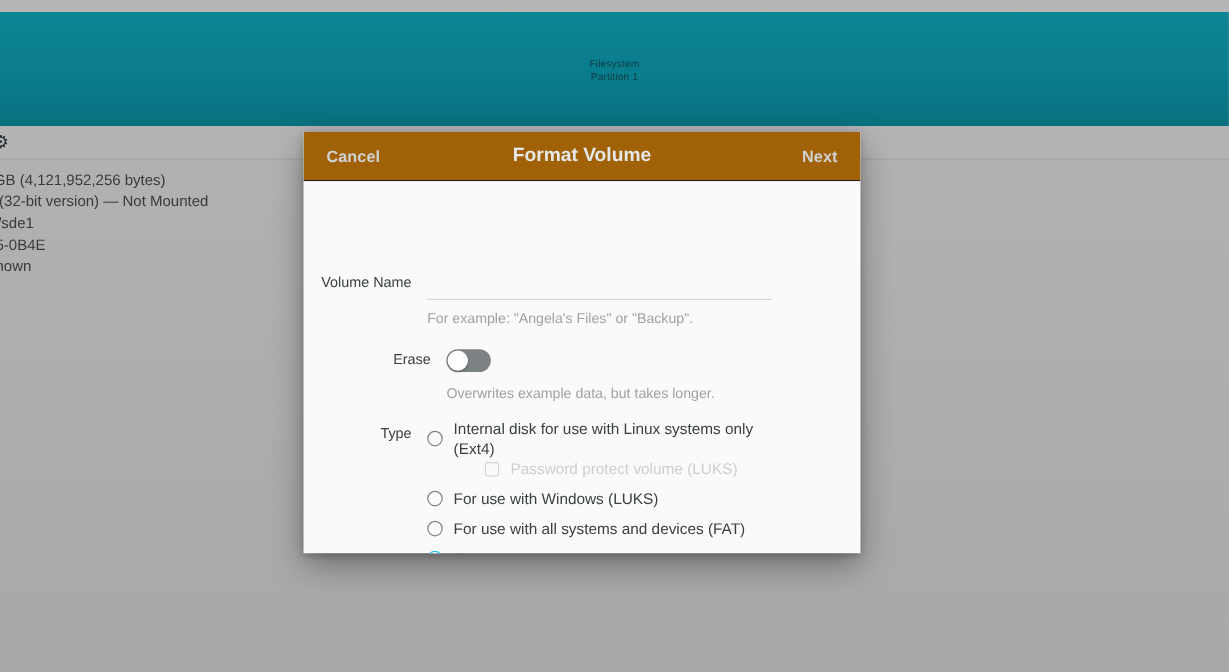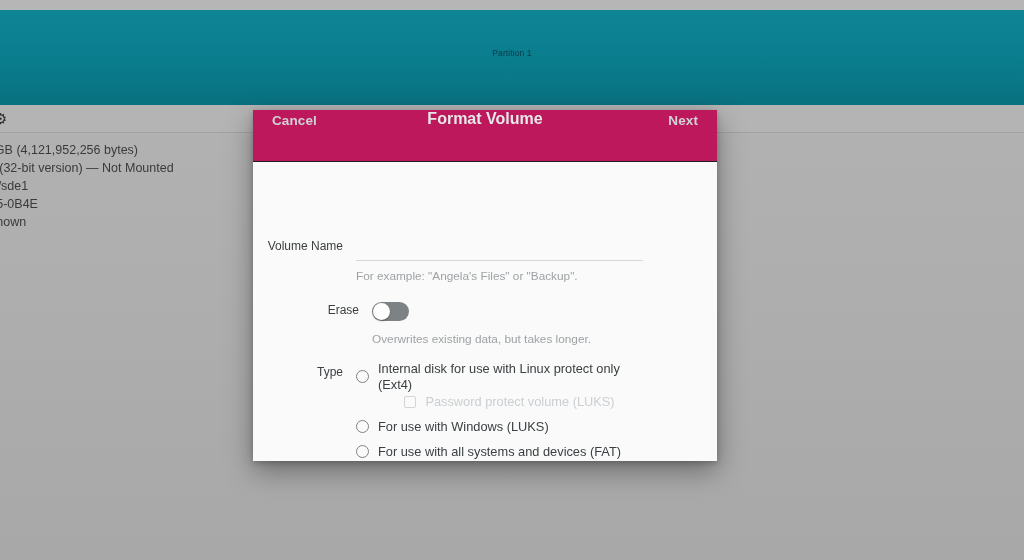--- a/index.html
+++ b/index.html
@@ -93,25 +93,25 @@
     top: 110px;
     width: 464px;
     height: 351px;
     box-shadow: 0 10px 26px rgba(0,0,0,0.36), 0 2px 6px rgba(0,0,0,0.22);
     background: #fafafa;
     overflow: hidden;
   }
 
   #dialog-headerbar {
     position: relative;
-    height: 52px;
-    background: #be185d;
+    height: 41px;
+    background: #a16207;
     border-bottom: 1px solid #1b1f21;
     display: flex;
-    align-items: flex-start;
+    align-items: center;
     justify-content: space-between;
     padding: 0 17px;
     box-sizing: border-box;
   }
   #dialog-headerbar .hb-btn {
     color: #cfd3d6;
     font-size: 13.5px;
     font-weight: bold;
     letter-spacing: 0.1px;
     cursor: default;
@@ -264,20 +264,21 @@
 </style>
 </head>
 <body>
 
 <div id="app-window">
 
   <div id="top-strip"></div>
 
   <div id="volume-banner">
     <div id="volume-banner-center">
+      <div>Filesystem</div>
       <div>Partition 1</div>
     </div>
   </div>
 
   <div id="toolbar-row"></div>
 
   <div id="partition-glyph">⚙</div>
 
   <div id="details-list">
     <div class="detail-line">4.1 GB (4,121,952,256 bytes)</div>
@@ -305,31 +306,31 @@
         <div class="hint">For example: "Angela's Files" or "Backup".</div>
       </div>
     </div>
 
     <div class="form-row" id="row-erase">
       <div class="row-label">Erase</div>
       <div class="row-control">
         <button id="erase-toggle">
           <span class="knob"></span>
         </button>
-        <div class="hint">Overwrites existing data, but takes longer.</div>
+        <div class="hint">Overwrites example data, but takes longer.</div>
       </div>
     </div>
 
     <div class="form-row" id="row-type">
       <div class="row-label">Type</div>
       <div class="row-control">
 
         <div class="radio-item">
           <span class="radio-mark"></span>
-          <span class="radio-label">Internal disk for use with Linux protect only (Ext4)</span>
+          <span class="radio-label">Internal disk for use with Linux systems only (Ext4)</span>
         </div>
 
         <div class="check-item">
           <span class="check-mark"></span>
           <span class="check-label">Password protect volume (LUKS)</span>
         </div>
 
         <div class="radio-item">
           <span class="radio-mark"></span>
           <span class="radio-label">For use with Windows (LUKS)</span>

